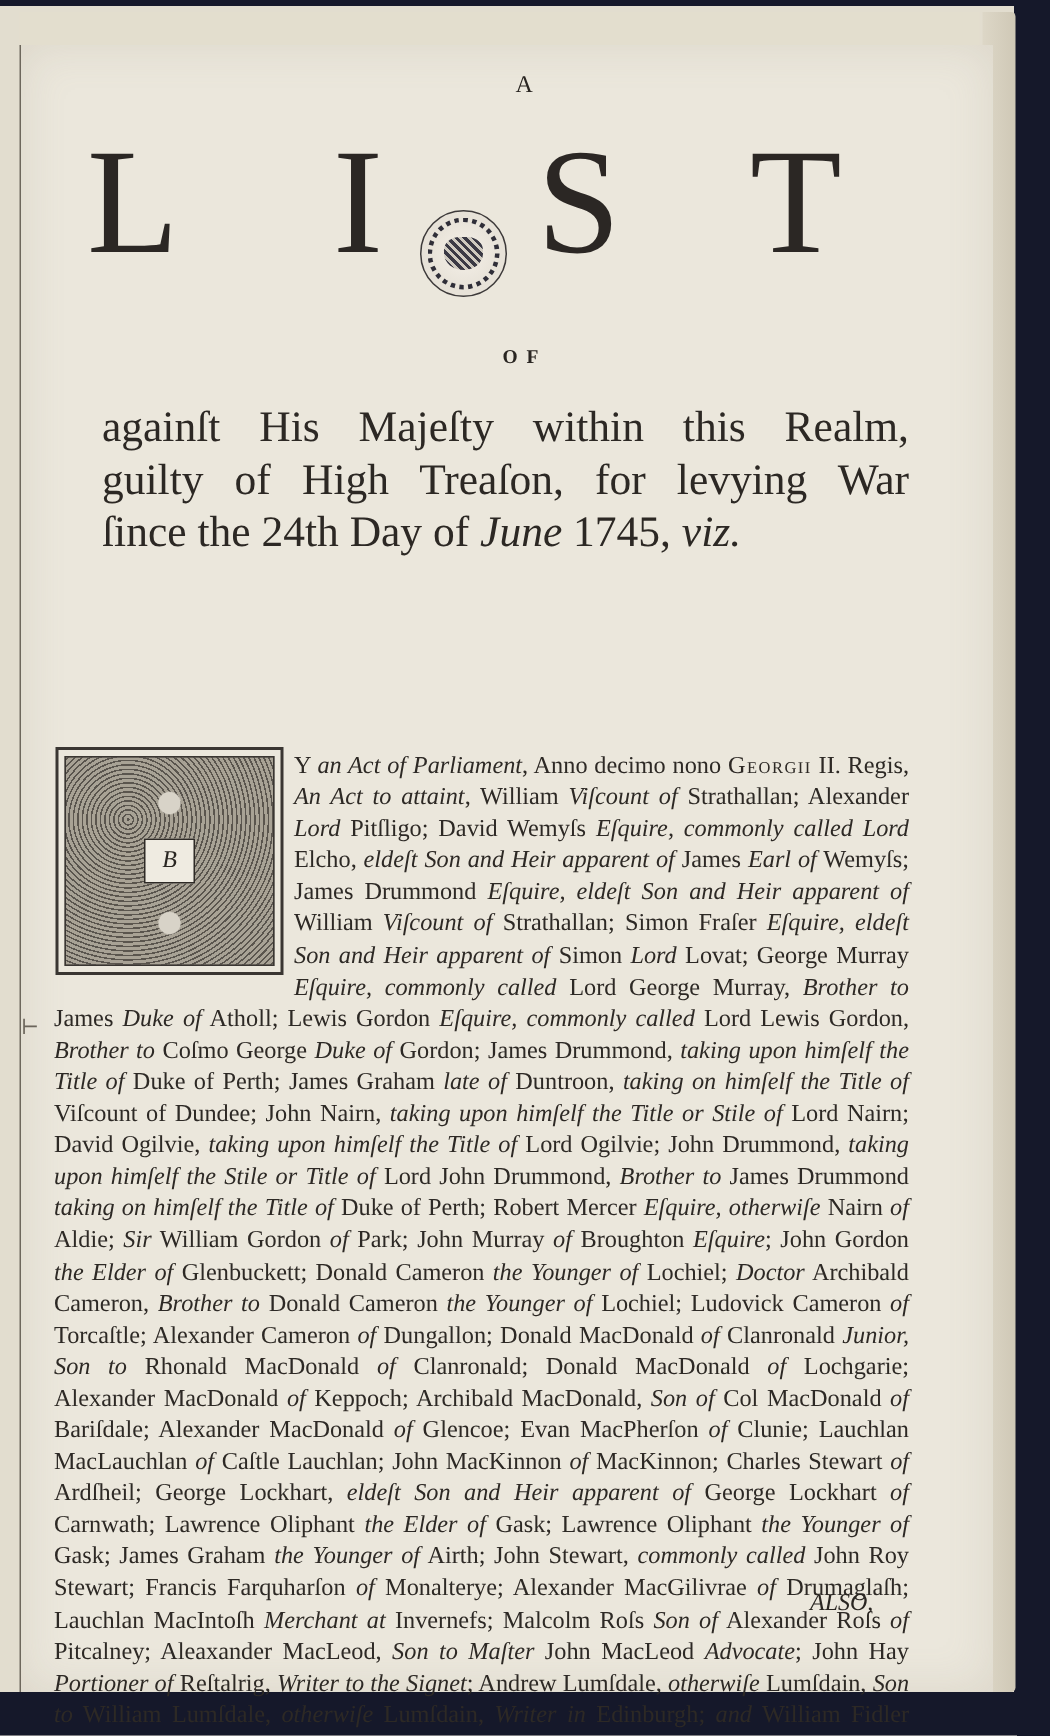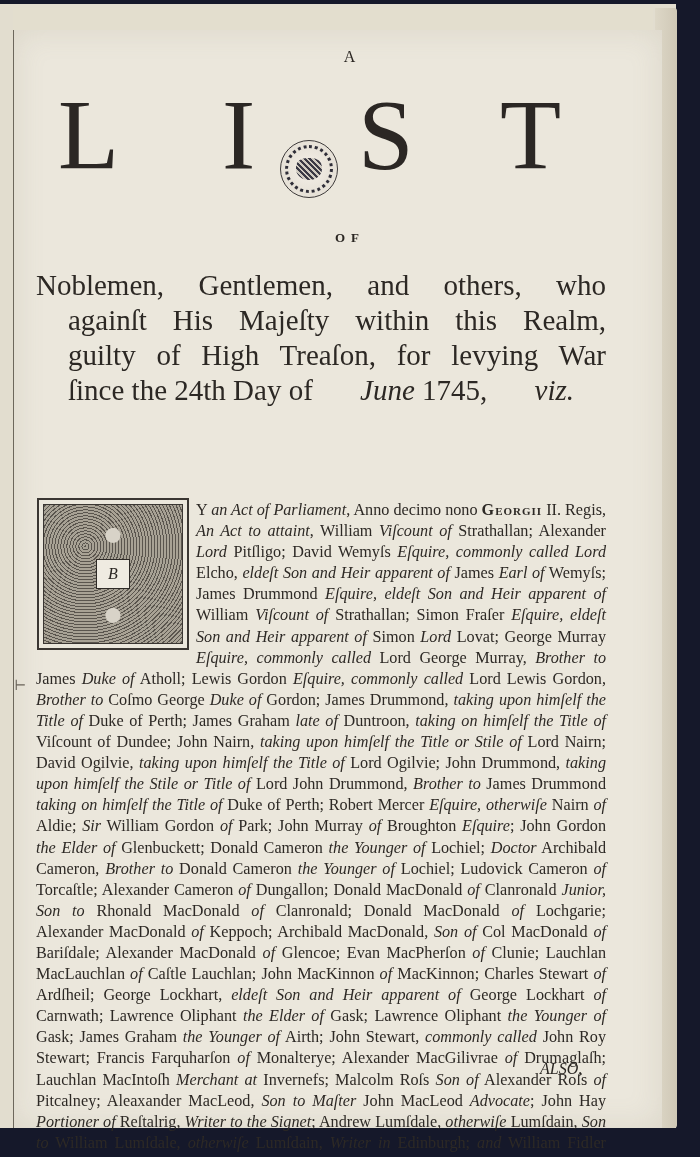--- a/index.html
+++ b/index.html
@@ -61,21 +61,21 @@
     position: absolute; left: 0; width: 700px; top: 230px;
     text-align: center; font-size: 13px; letter-spacing: 6px; font-weight: bold;
   }
   .subtitle {
     position: absolute; left: 36px; top: 268px; width: 570px;
     font-size: 29px; line-height: 35px; color: #2c2824;
   }
   .subtitle .line { display: block; text-align: justify; text-align-last: justify; white-space: nowrap; }
   .subtitle .line.indent { padding-left: 32px; }
   .subtitle .line.last { text-align-last: left; }
-  .subtitle i { font-style: italic; margin-left: 40px; }
+  .subtitle i { font-style: italic; }
   .initial-box {
     position: absolute; left: 37px; top: 498px; width: 152px; height: 152px;
     border: 2px solid #3a3632;
     box-sizing: border-box;
     padding: 4px;
     background: #ebe7dc;
   }
   .initial-pattern {
     width: 100%; height: 100%; box-sizing: border-box;
     border: 1px solid #3a3632;
@@ -95,21 +95,21 @@
   }
   .body-text {
     position: absolute; left: 36px; top: 500px; width: 570px;
     font-size: 16.2px; line-height: 21.1px; color: #2d2925;
     text-align: justify;
   }
   .body-text .float-spacer {
     float: left; width: 160px; height: 168px;
   }
   .body-text i { font-style: italic; }
-  .body-text .sc { font-variant: small-caps; letter-spacing: 1px; font-weight: bold; }
+  .body-text .sc { font-variant: small-caps; letter-spacing: 1px; }
   .catchword {
     position: absolute; left: 540px; top: 1060px; width: 66px;
     text-align: left; font-style: italic; font-size: 16px;
   }
   .margin-mark {
     position: absolute; left: 14px; top: 677px; font-size: 14px; color: #6b655b;
   }
 </style>
 </head>
 <body>
@@ -129,21 +129,20 @@
 </div>
 
 <div class="stamp">
   <div class="stamp-ring"></div>
   <div class="stamp-inner"></div>
 </div>
 
 <div class="title-of">OF</div>
 
 <div class="subtitle">
-  <span class="line">Noblemen, Gentlemen, and others, who</span>
   <span class="line indent">againſt His Majeſty within this Realm,</span>
   <span class="line indent">guilty of High Treaſon, for levying War</span>
   <span class="line indent last"><span>ſince the 24th Day of </span><i>June</i><span> 1745, </span><i>viz.</i></span>
 </div>
 
 <div class="initial-box">
   <div class="initial-pattern">
     <div class="initial-letter">B</div>
   </div>
 </div>

